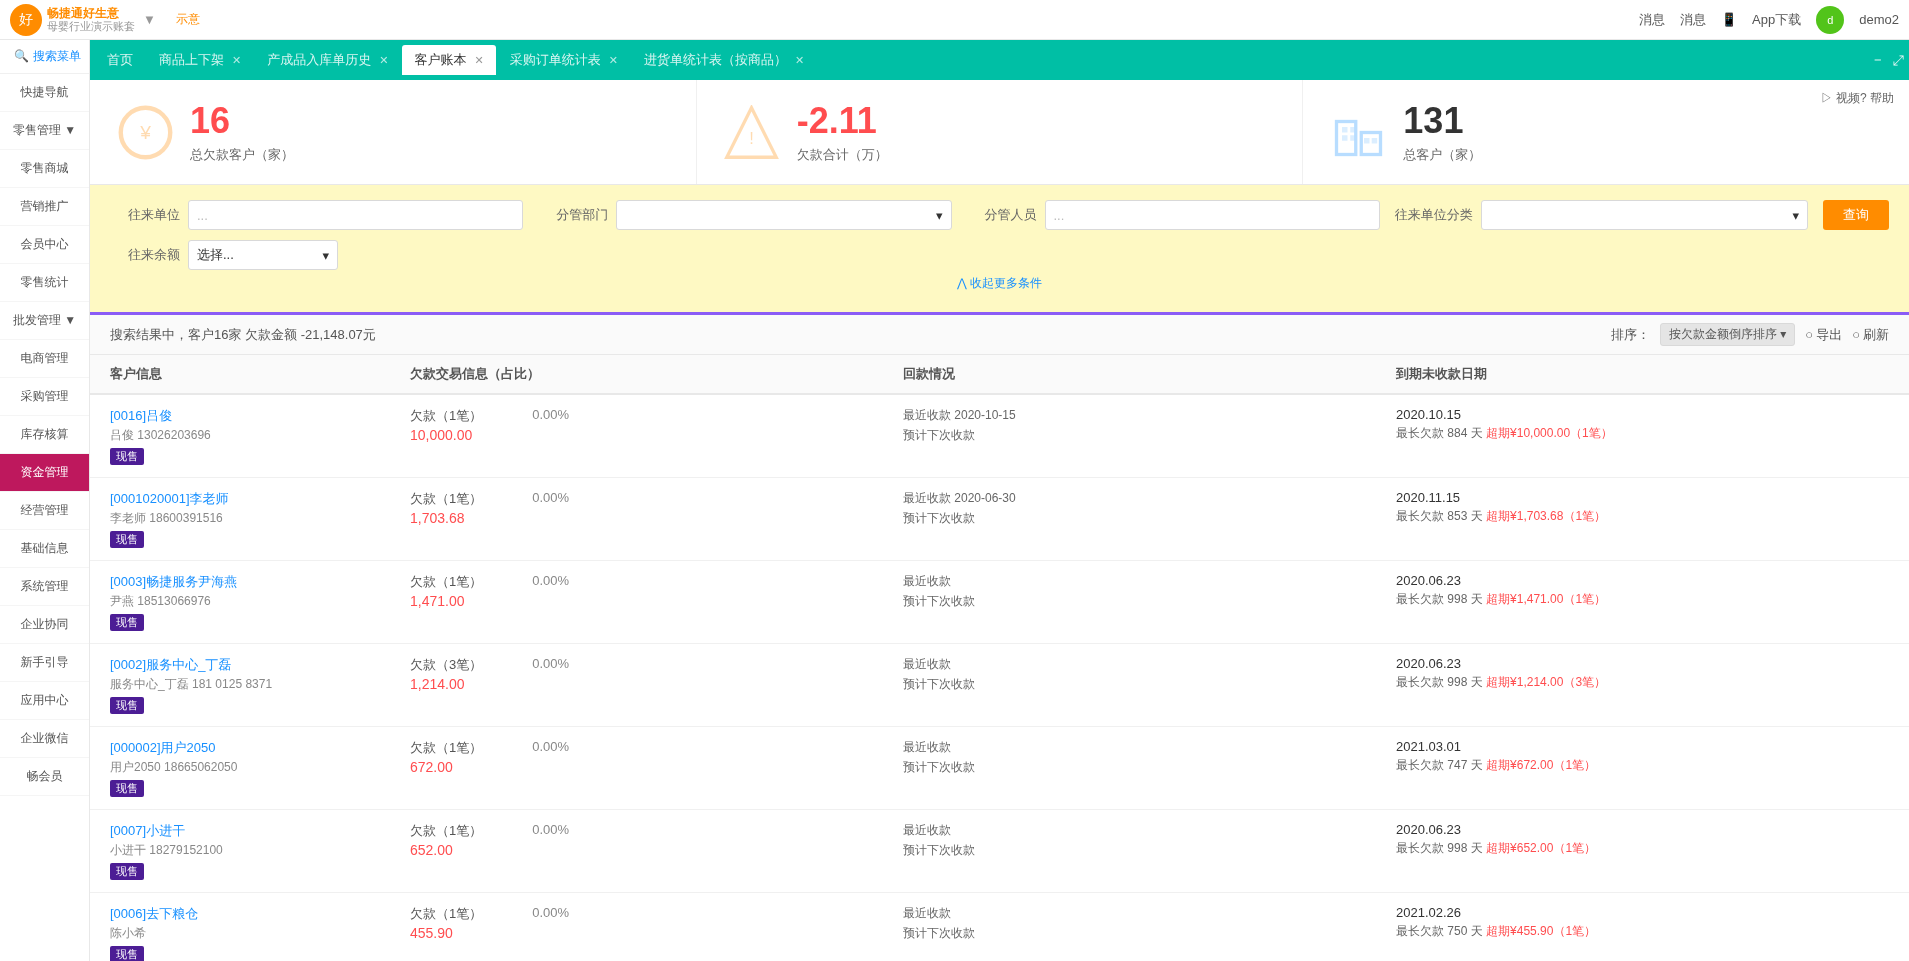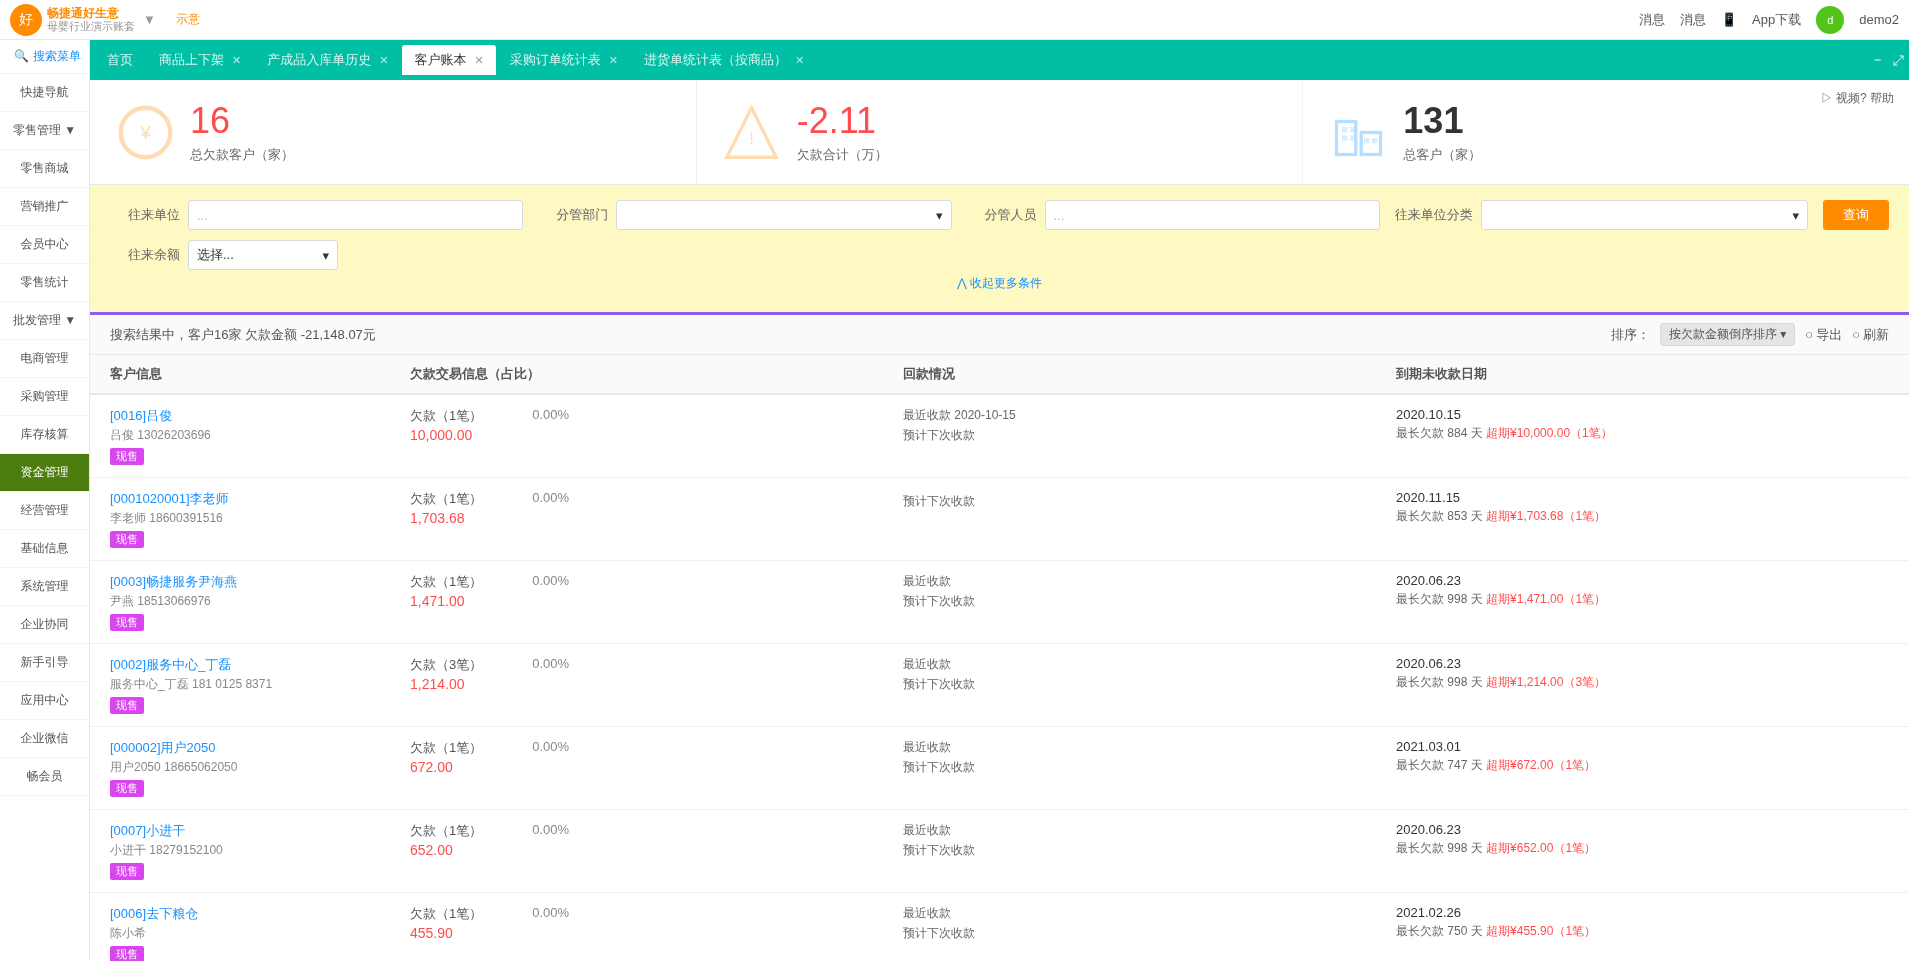--- a/index.html
+++ b/index.html
@@ -14,21 +14,21 @@
     .top-bar-right span { font-size: 13px; color: #555; cursor: pointer; }
     .avatar { width: 28px; height: 28px; border-radius: 50%; background: #ccc; display: flex; align-items: center; justify-content: center; font-size: 11px; color: white; background: #52c41a; }
 
     
     .layout { display: flex; height: calc(961px - 40px); }
 
     
     .sidebar { width: 90px; background: #fff; border-right: 1px solid #e8e8e8; display: flex; flex-direction: column; overflow-y: auto; }
     .sidebar-search { padding: 8px; font-size: 12px; color: #1890ff; cursor: pointer; text-align: right; border-bottom: 1px solid #f0f0f0; }
     .sidebar-item { padding: 10px 5px; text-align: center; font-size: 12px; color: #555; cursor: pointer; border-bottom: 1px solid #f5f5f5; }
-    .sidebar-item.active { background: #4d7c0f; color: white; }
+    .sidebar-item.active { background: #be185d; color: white; }
 
     
     .main { flex: 1; display: flex; flex-direction: column; overflow: hidden; }
 
     
     .tab-bar { display: flex; background: #00bfa5; height: 40px; align-items: center; padding: 0 5px; }
     .tab { display: flex; align-items: center; padding: 0 12px; height: 30px; border-radius: 3px 3px 0 0; font-size: 13px; color: rgba(255,255,255,0.85); cursor: pointer; gap: 5px; margin-right: 2px; white-space: nowrap; }
     .tab.active { background: #fff; color: #333; }
     .tab-close { font-size: 11px; color: rgba(255,255,255,0.7); margin-left: 3px; }
     .tab.active .tab-close { color: #999; }
@@ -38,21 +38,21 @@
     
     .content { flex: 1; overflow-y: auto; background: #f5f5f5; }
 
     
     .stats-row { display: flex; background: #fff; border-bottom: 1px solid #e8e8e8; }
     .stat-card { flex: 1; padding: 20px 25px; display: flex; align-items: center; gap: 15px; border-right: 1px solid #f0f0f0; }
     .stat-card:last-child { border-right: none; }
     .stat-icon { width: 60px; height: 60px; display: flex; align-items: center; justify-content: center; }
     .stat-icon svg { width: 55px; height: 55px; opacity: 0.3; }
     .stat-content {}
-    .stat-value { font-size: 36px; font-weight: normal; }
+    .stat-value { font-size: 36px; font-weight: bold; }
     .stat-value.red { color: #ff4d4f; }
     .stat-value.dark { color: #333; font-weight: 900; }
     .stat-label { font-size: 13px; color: #666; margin-top: 4px; }
 
     
     .filter-area { background: #fef9c3; padding: 15px 20px; border-bottom: 3px solid #8b5cf6; }
     .filter-row { display: flex; align-items: center; gap: 15px; margin-bottom: 10px; }
     .filter-item { display: flex; align-items: center; gap: 8px; flex: 1; }
     .filter-label { font-size: 13px; color: #666; white-space: nowrap; min-width: 70px; text-align: right; }
     .filter-input { flex: 1; height: 30px; border: 1px solid #d9d9d9; border-radius: 3px; padding: 0 8px; font-size: 13px; display: flex; align-items: center; justify-content: space-between; cursor: pointer; background: white; }
@@ -68,21 +68,21 @@
     .result-actions { display: flex; align-items: center; gap: 10px; font-size: 13px; color: #555; }
     .result-actions .action-btn { display: flex; align-items: center; gap: 3px; cursor: pointer; }
     .sort-select { border: 1px solid #d9d9d9; padding: 2px 8px; border-radius: 3px; font-size: 12px; background: #e5e5e5; cursor: pointer; }
 
     
     .table-container { background: #fff; margin: 0; }
     .table-header { display: grid; grid-template-columns: 300px 1fr 1fr 1fr; background: #fafafa; border-bottom: 2px solid #e8e8e8; padding: 10px 20px; font-weight: bold; font-size: 13px; color: #555; }
     .table-row { display: grid; grid-template-columns: 300px 1fr 1fr 1fr; padding: 12px 20px; border-bottom: 1px solid #f0f0f0; align-items: start; }
     .customer-name { color: #1890ff; font-size: 13px; cursor: pointer; }
     .customer-phone { font-size: 12px; color: #888; margin-top: 2px; }
-    .tag-green { display: inline-block; background: #d946ef; color: white; font-size: 11px; padding: 1px 6px; border-radius: 2px; margin-top: 4px; }
+    .tag-green { display: inline-block; background: #4c1d95; color: white; font-size: 11px; padding: 1px 6px; border-radius: 2px; margin-top: 4px; }
     .debt-amount { color: #ff4d4f; font-size: 14px; font-weight: 500; margin-top: 2px; }
     .debt-count { font-size: 13px; color: #555; }
     .debt-percent { font-size: 13px; color: #888; margin-left: 30px; }
     .debt-cell { display: flex; align-items: flex-start; gap: 20px; }
     .payment-info { font-size: 12px; color: #666; }
     .payment-date { font-size: 12px; color: #666; margin-top: 3px; }
     .overdue-text { color: #ff4d4f; font-size: 12px; cursor: pointer; }
 
     
     ::-webkit-scrollbar { width: 6px; height: 6px; }
@@ -371,20 +371,21 @@
     <div>
       <div class="debt-cell">
         <div>
           <div class="debt-count">欠款（1笔）</div>
           <div class="debt-amount">1,703.68</div>
         </div>
         <div class="debt-percent">0.00%</div>
       </div>
     </div>
     <div>
+      <div class="payment-info">最近收款   2020-06-30</div>
       <div class="payment-date">预计下次收款</div>
     </div>
     <div>
       <div style="font-size:13px;color:#333;">2020.11.15</div>
       <div style="font-size:12px;color:#666;margin-top:3px;">最长欠款 853 天 <span class="overdue-text">超期¥1,703.68（1笔）</span></div>
     </div>
   </div>
             <div class="table-row">
     <div>
       <div class="customer-name">[0003]畅捷服务尹海燕</div>

